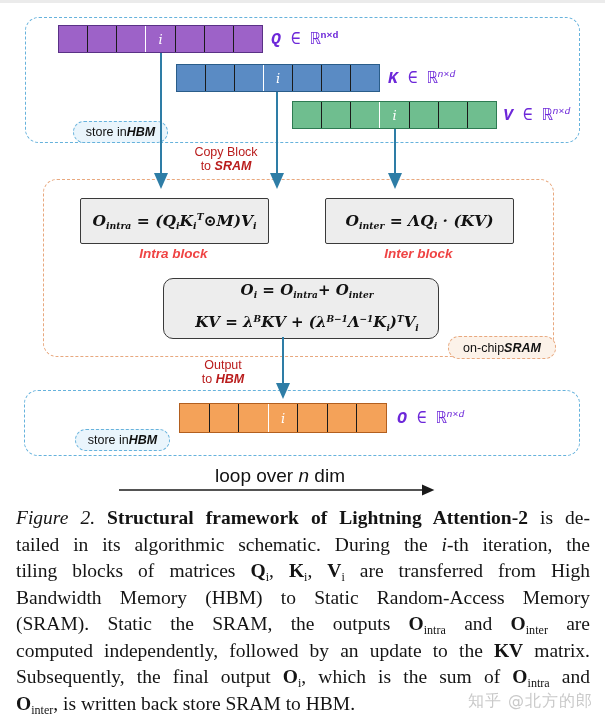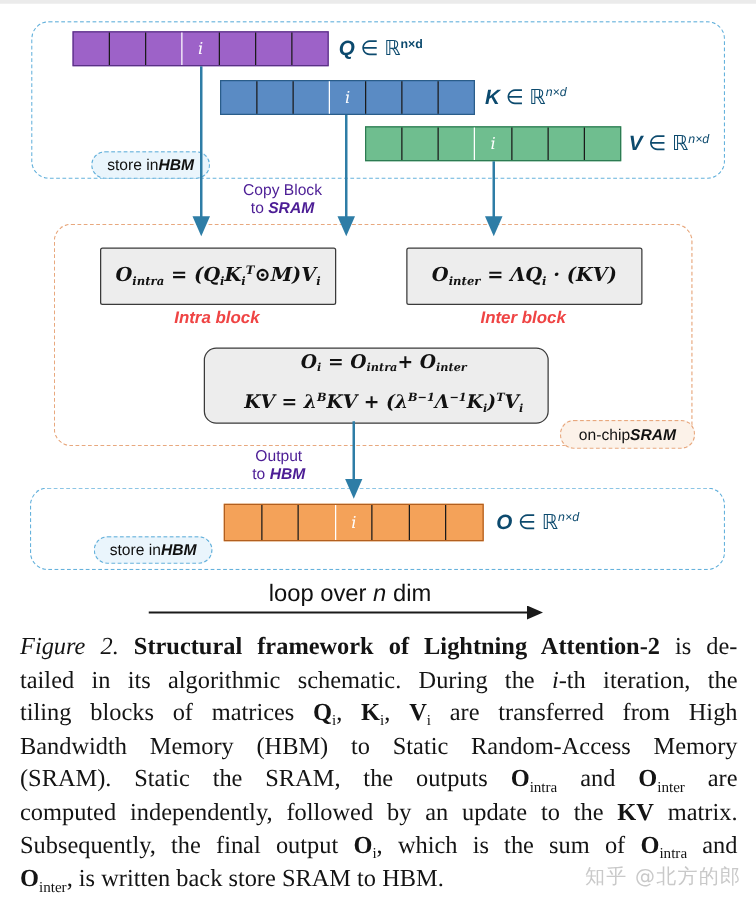--- a/index.html
+++ b/index.html
@@ -27,28 +27,28 @@
   .mrow .icell{color:#ffffff;font-family:"DejaVu Serif",serif;font-style:italic;font-size:13px;}
   .row-q{background:var(--c-q-fill);border:1.6px solid var(--c-q-border);}
   .row-q .cell{border-color:var(--c-q-border);}
   .row-k{background:var(--c-k-fill);border:1.6px solid var(--c-k-border);}
   .row-k .cell{border-color:var(--c-k-border);}
   .row-v{background:var(--c-v-fill);border:1.6px solid var(--c-v-border);}
   .row-v .cell{border-color:var(--c-v-border);}
   .row-o{background:var(--c-o-fill);border:1.6px solid var(--c-o-border);}
   .row-o .cell{border-color:var(--c-o-border);}
   
-  .mlabel{position:absolute;font-family:Liberation Sans, sans-serif;font-size:16.5px;color:#0c4a6e;white-space:nowrap;}
+  .mlabel{position:absolute;font-family:Liberation Mono, monospace;font-size:16.5px;color:#6d28d9;white-space:nowrap;}
   
   .badge{position:absolute;display:flex;align-items:center;justify-content:center;
     border-radius:11px;font-size:12.5px;white-space:nowrap;color:#111;}
   .badge-hbm{border:1.6px dashed var(--c-hbm-border);background:var(--c-hbm-badge-fill);margin-left:48px;}
   .badge-sram{border:1.6px dashed var(--c-sram-border);background:var(--c-sram-badge-fill);}
   
-  .note{position:absolute;font-size:12.5px;line-height:14px;text-align:center;color:#4c1d95;white-space:nowrap;}
+  .note{position:absolute;font-size:12.5px;line-height:14px;text-align:center;color:#b91c1c;white-space:nowrap;}
   
   .fbox{position:absolute;background:var(--c-formula-fill);border:1.8px solid var(--c-formula-border);
     display:flex;align-items:center;justify-content:center;flex-direction:column;
     font-family:"DejaVu Serif",serif;font-weight:700;font-style:italic;color:#111;}
   .fbox-small{border-radius:2px;font-size:15.5px;}
   .fbox-mid{border-radius:10px;font-size:15px;padding-left:12px;}
   .fbox-mid .fline{line-height:24px;white-space:nowrap;}
   .block-label{position:absolute;text-align:center;font-size:13.5px;font-weight:700;font-style:italic;color:#ef4444;}
   
   .loop-label{position:absolute;font-size:19px;text-align:center;color:#111;white-space:nowrap;}

